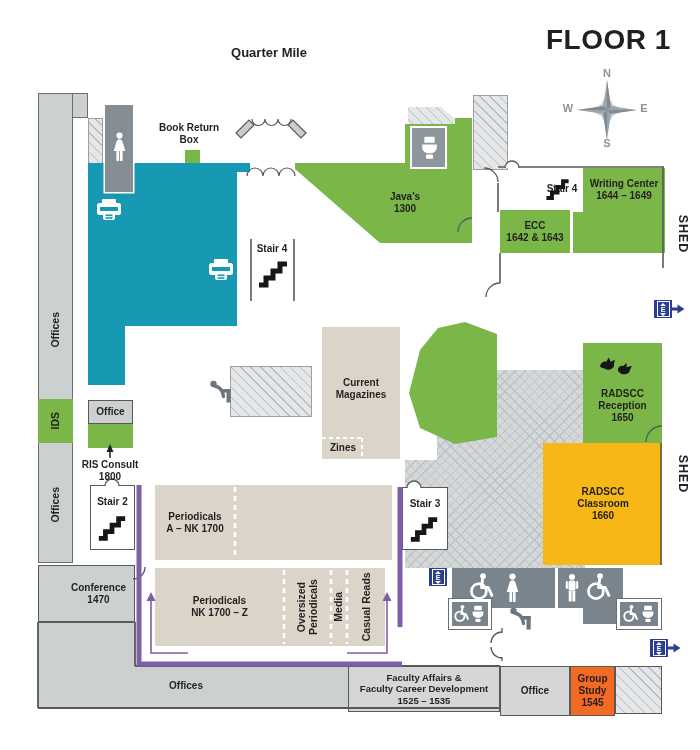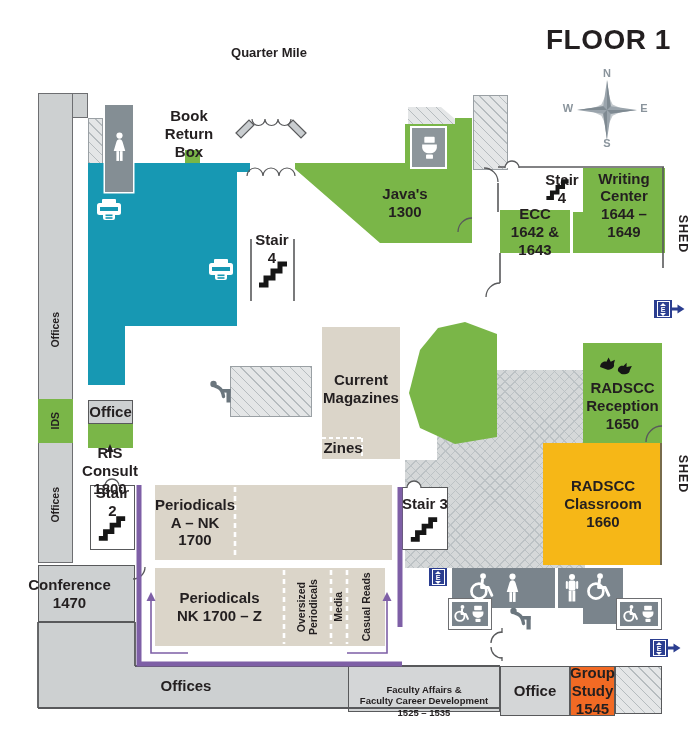--- a/index.html
+++ b/index.html
@@ -1,20 +1,20 @@
 <!DOCTYPE html>
 <html><head>
 <meta charset="utf-8">
 <style>
   html,body{margin:0;padding:0;background:#fff;}
   #canvas{position:relative;width:700px;height:750px;background:#ffffff;overflow:hidden;
           font-family:"Liberation Sans",sans-serif;color:#231f20;}
   .room{position:absolute;}
   .lbl{position:absolute;display:flex;align-items:center;justify-content:center;text-align:center;
-       font-weight:bold;font-size:15px;line-height:1.18;white-space:pre-line;z-index:6;}
+       font-weight:bold;font-size:10px;line-height:1.18;white-space:pre-line;z-index:6;}
   .lbl.white{color:#ffffff;}
   .lbl.small{font-size:9.5px;}
   .vwrap{position:absolute;display:flex;align-items:center;justify-content:center;z-index:6;}
   .vert{transform:rotate(-90deg);white-space:pre;font-weight:bold;font-size:10.5px;text-align:center;line-height:1.1;}
   .vert2{transform:rotate(-90deg);white-space:pre-line;font-weight:bold;font-size:10.5px;text-align:center;line-height:1.15;}
   .shed{transform:rotate(90deg);font-weight:bold;font-size:12.5px;letter-spacing:1px;}
   .hatch{background:#e4e6e7;background-image:repeating-linear-gradient(45deg,transparent 0 6px,#b6bcbf 6px 7px);}
   .crosshatch{background-color:#d5d8d9;
       background-image:repeating-linear-gradient(45deg,transparent 0 6px,#bcc2c5 6px 7px),
                        repeating-linear-gradient(-45deg,transparent 0 6px,#bcc2c5 6px 7px);}
@@ -117,21 +117,21 @@
       </svg>
   </div>
 
   <div class="lbl" style="left:500px;top:183px;width:44px;height:12px;margin-left:40px;">Stair 4</div>
   <div class="icon" style="left:544px;top:173px;width:27px;height:31px;">
     <svg width="27" height="31" viewBox="0 0 34 30">
         <path d="M3,27 H10 V20 H17 V13 H24 V6 H31" fill="none" stroke="#161616" stroke-width="5"></path>
       </svg>
   </div>
   <div class="room" style="left:583px;top:168px;width:82px;height:44px;background:#7ab648;z-index:2;"></div>
-  <div class="lbl" style="left:583px;top:192px;width:82px;height:26px;">Writing Center
+  <div class="lbl" style="left:583px;top:177px;width:82px;height:26px;">Writing Center
 1644 – 1649</div>
   <div class="room" style="left:573px;top:212px;width:92px;height:41px;background:#7ab648;z-index:2;"></div>
   <div class="room" style="left:500px;top:210px;width:70px;height:43px;background:#7ab648;z-index:2;"></div>
   <div class="lbl" style="left:500px;top:219px;width:70px;height:26px;">ECC
 1642 &amp; 1643</div>
 
   <div class="title" style="left:546px;top:24px;">FLOOR 1</div>
   <div class="lbl" style="left:214px;top:45px;width:110px;height:16px;font-size:13px;">Quarter Mile</div>
   <div class="icon" style="left:577px;top:80px;width:60px;height:60px;">
     <svg width="60" height="60" viewBox="0 0 64 64">
@@ -226,28 +226,28 @@
   </div>
   <div class="stairbox" style="left:402px;top:487px;width:46px;height:63px;"></div>
   <div class="lbl" style="left:402px;top:498px;width:46px;height:12px;">Stair 3</div>
   <div class="icon" style="left:408px;top:513px;width:32px;height:30px;">
     <svg width="32" height="30" viewBox="0 0 34 30">
         <path d="M3,27 H10 V20 H17 V13 H24 V6 H31" fill="none" stroke="#161616" stroke-width="5"></path>
       </svg>
   </div>
 
   <div class="room gray-room" style="left:38px;top:565px;width:97px;height:57px;z-index:2;border:1.5px solid #58595b;"></div>
-  <div class="lbl" style="left:21px;top:580px;width:97px;height:28px;">Conference
+  <div class="lbl" style="left:50px;top:580px;width:97px;height:28px;">Conference
 1470</div>
   <div class="room" style="left:38px;top:622px;width:462px;height:86px;background:#cdd0d1;z-index:2;
               clip-path:polygon(0 0,97px 0,97px 44px,462px 44px,462px 86px,0 86px);"></div>
   <div class="lbl" style="left:140px;top:676px;width:92px;height:20px;">Offices</div>
 
   <div class="room outlined" style="left:348px;top:666px;width:152px;height:46px;background:#d4d6d7;z-index:3;"></div>
-  <div class="lbl small" style="left:348px;top:669px;width:152px;height:40px;margin-top:12px;">Faculty Affairs &amp;
+  <div class="lbl small" style="left:348px;top:669px;width:152px;height:40px;">Faculty Affairs &amp;
 Faculty Career Development
 1525 – 1535</div>
   <div class="room outlined" style="left:500px;top:666px;width:70px;height:50px;background:#d4d6d7;z-index:3;"></div>
   <div class="lbl" style="left:500px;top:666px;width:70px;height:50px;">Office</div>
   <div class="room" style="left:570px;top:666px;width:45px;height:50px;background:#f26a24;z-index:3;border:1.5px solid #58595b;box-sizing:border-box;"></div>
   <div class="lbl" style="left:570px;top:668px;width:45px;height:46px;">Group
 Study
 1545</div>
 
   <div class="room dark" style="left:452px;top:568px;width:103px;height:40px;z-index:3;"></div>

